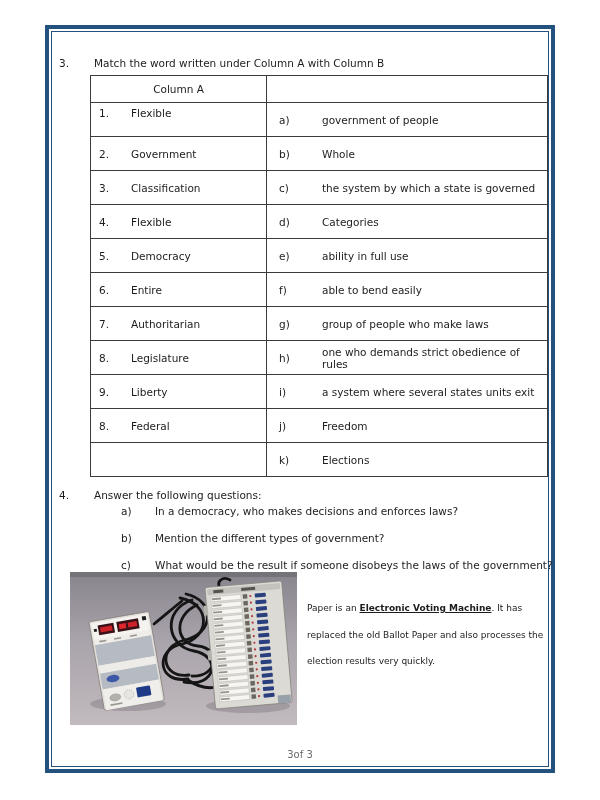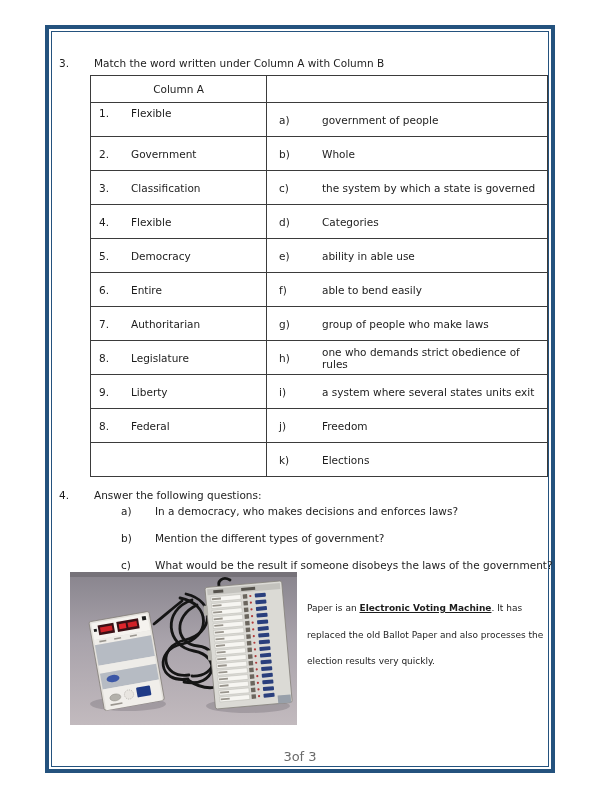--- a/index.html
+++ b/index.html
@@ -37,21 +37,21 @@
   .sub{position:absolute;left:72px;white-space:nowrap;}
   .subletter{display:inline-block;width:34px;}
 
   .photo{position:absolute;left:21px;top:543px;width:227px;height:153px;}
   .caption{position:absolute;left:258px;top:566px;width:252px;font-size:9px;line-height:26.5px;}
   .caption .bold{font-weight:bold;text-decoration:underline;}
   .caption div{white-space:nowrap;}
 
   .footer{
     position:absolute;left:0;top:720px;width:100%;text-align:center;
-    font-size:13px;color:#6a6a6a;
+    font-size:10px;color:#6a6a6a;
   }
 </style>
 </head>
 <body>
 
 <div class="frame">
   <div class="frame-inner"></div>
 </div>
 
 <div class="content">
@@ -104,21 +104,21 @@
           <span>Categories</span>
         </div>
     </div>
     <div class="trow">
       <div class="ca">
           <span class="anum">5.</span>
           <span>Democracy</span>
         </div>
       <div class="cb">
           <span class="bnum">e)</span>
-          <span>ability in able use</span>
+          <span>ability in full use</span>
         </div>
     </div>
     <div class="trow">
       <div class="ca">
           <span class="anum">6.</span>
           <span>Entire</span>
         </div>
       <div class="cb">
           <span class="bnum">f)</span>
           <span>able to bend easily</span>

